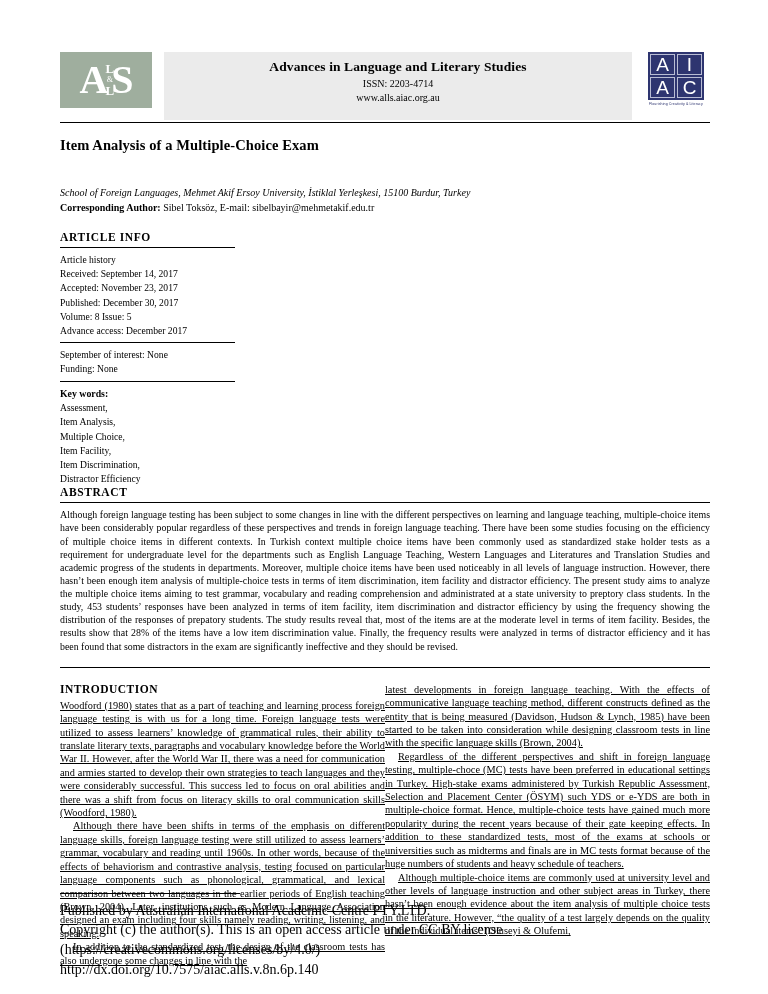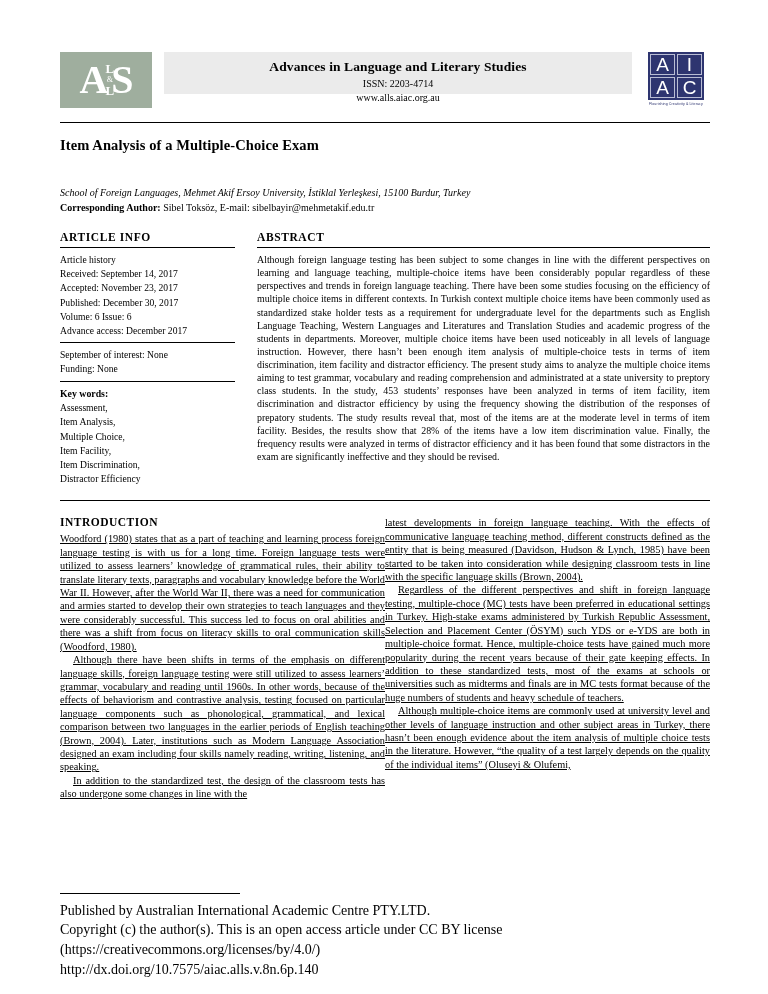--- a/index.html
+++ b/index.html
@@ -64,21 +64,21 @@
     font-size: 40px;
     font-weight: 700;
     margin-left: -3px;
     letter-spacing: -1px;
   }
 
   .journal-band {
     flex: 1 1 auto;
     background: #ebebeb;
     margin: 0 10px 0 12px;
-    height: 42px;
+    height: 68px;
     text-align: center;
     padding-top: 5px;
     box-sizing: border-box;
   }
   .journal-title {
     font-size: 13.5px;
     font-weight: 700;
     letter-spacing: 0.1px;
     line-height: 1.5;
   }
@@ -155,20 +155,21 @@
   .corr {
     font-size: 10px;
     margin: 4px 0 0 0;
   }
   .corr b { font-weight: 700; }
 
   
   .info-wrap {
     display: flex;
     margin-top: 18px;
+    flex-direction: column;
   }
   .col-info {
     width: 175px;
     flex: 0 0 175px;
     margin-right: 22px;
   }
   .col-abstract {
     flex: 1 1 auto;
   }
   .sec-head {
@@ -288,21 +289,21 @@
 
     <div class="col-info">
       <div class="sec-head">ARTICLE INFO</div>
       <hr class="rule-med">
 
       <div class="info-block">
         <div class="info-line ital">Article history</div>
         <div class="info-line">Received: September 14, 2017</div>
         <div class="info-line">Accepted: November 23, 2017</div>
         <div class="info-line">Published: December 30, 2017</div>
-        <div class="info-line">Volume: 6 Issue: 6</div>
+        <div class="info-line">Volume: 8 Issue: 5</div>
         <div class="info-line">Advance access: December 2017</div>
       </div>
 
       <hr class="rule-med">
 
       <div class="info-block">
         <div class="info-line">September of interest: None</div>
         <div class="info-line">Funding: None</div>
       </div>
 

